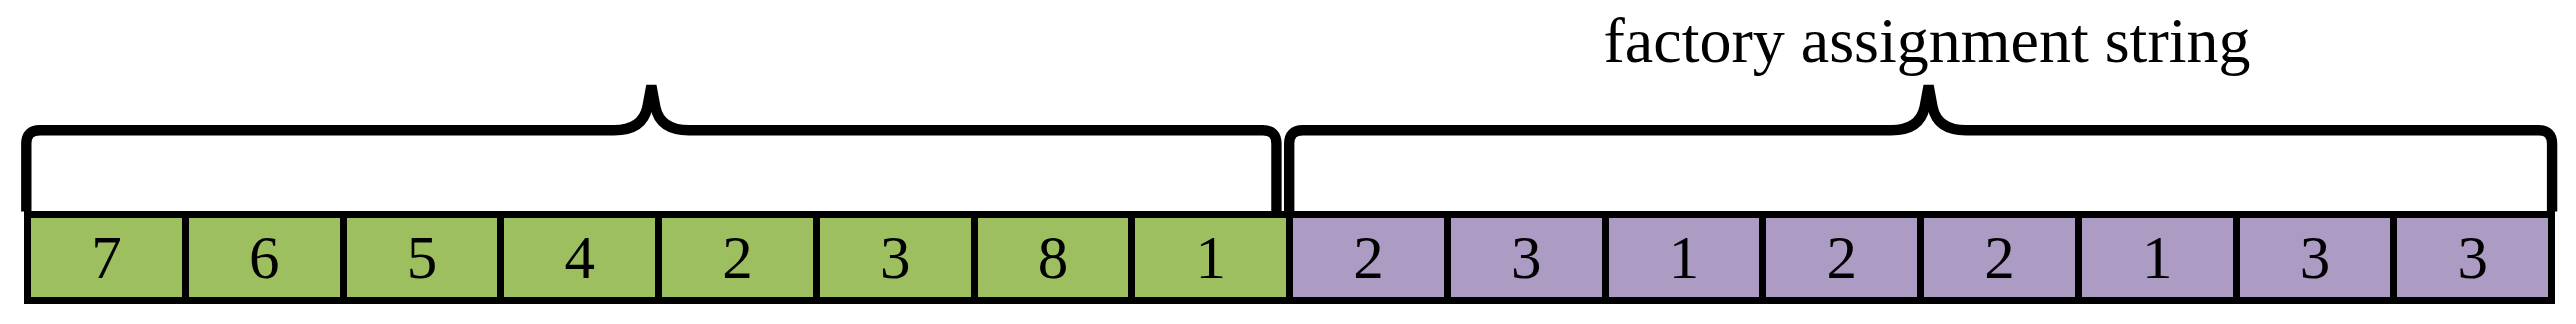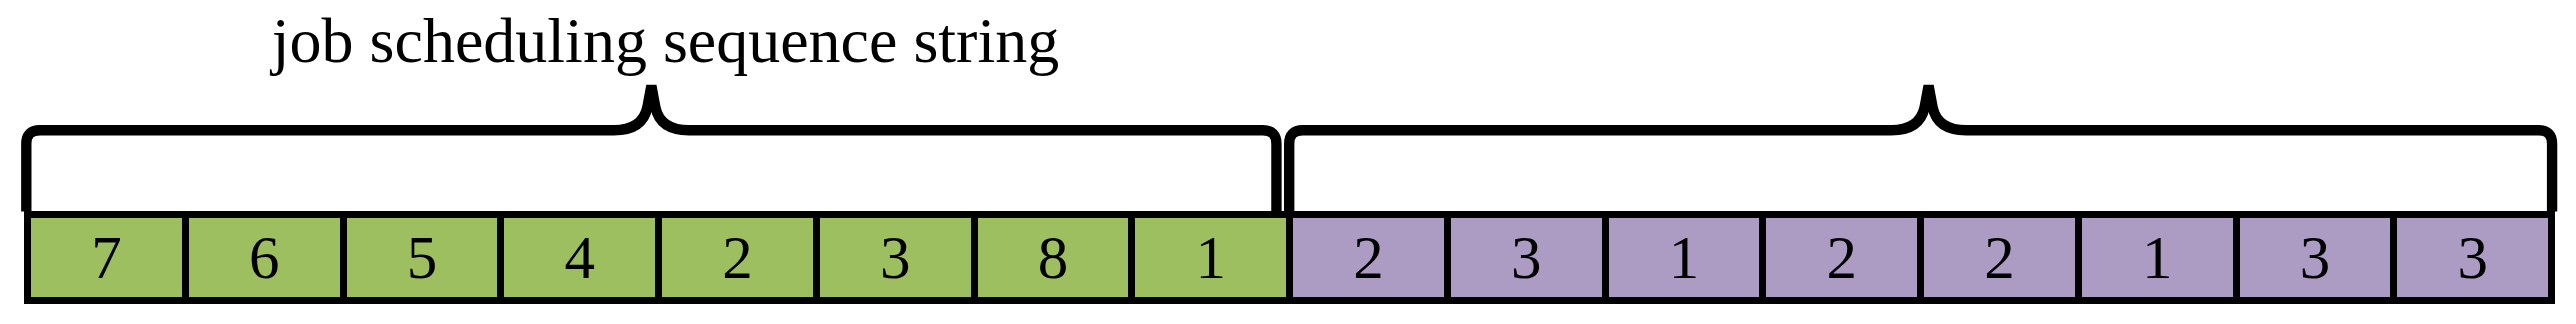--- a/index.html
+++ b/index.html
@@ -78,22 +78,22 @@
     border-right: none;
   }
   .cell.seq  { background: #9dbf60; }
   .cell.fact { background: #ac9cc4; }
 </style>
 </head>
 <body>
 
 <div id="root">
 
-  <div class="section-label" id="label-job">job scheduling sequence string</div>
 
+  <div class="section-label" id="label-factory">factory assignment string</div>
 
   <div class="brace-layer">
     <svg width="2576" height="136" viewBox="0 0 3231 170" xmlns="http://www.w3.org/2000/svg">
       <g fill="none" stroke="#000000" stroke-width="13" stroke-linecap="butt">
         <path d="M 33 161
                  L 33 76
                  Q 33 59 50 59
                  L 770 59
                  Q 806 59 812 30
                  L 817 3

